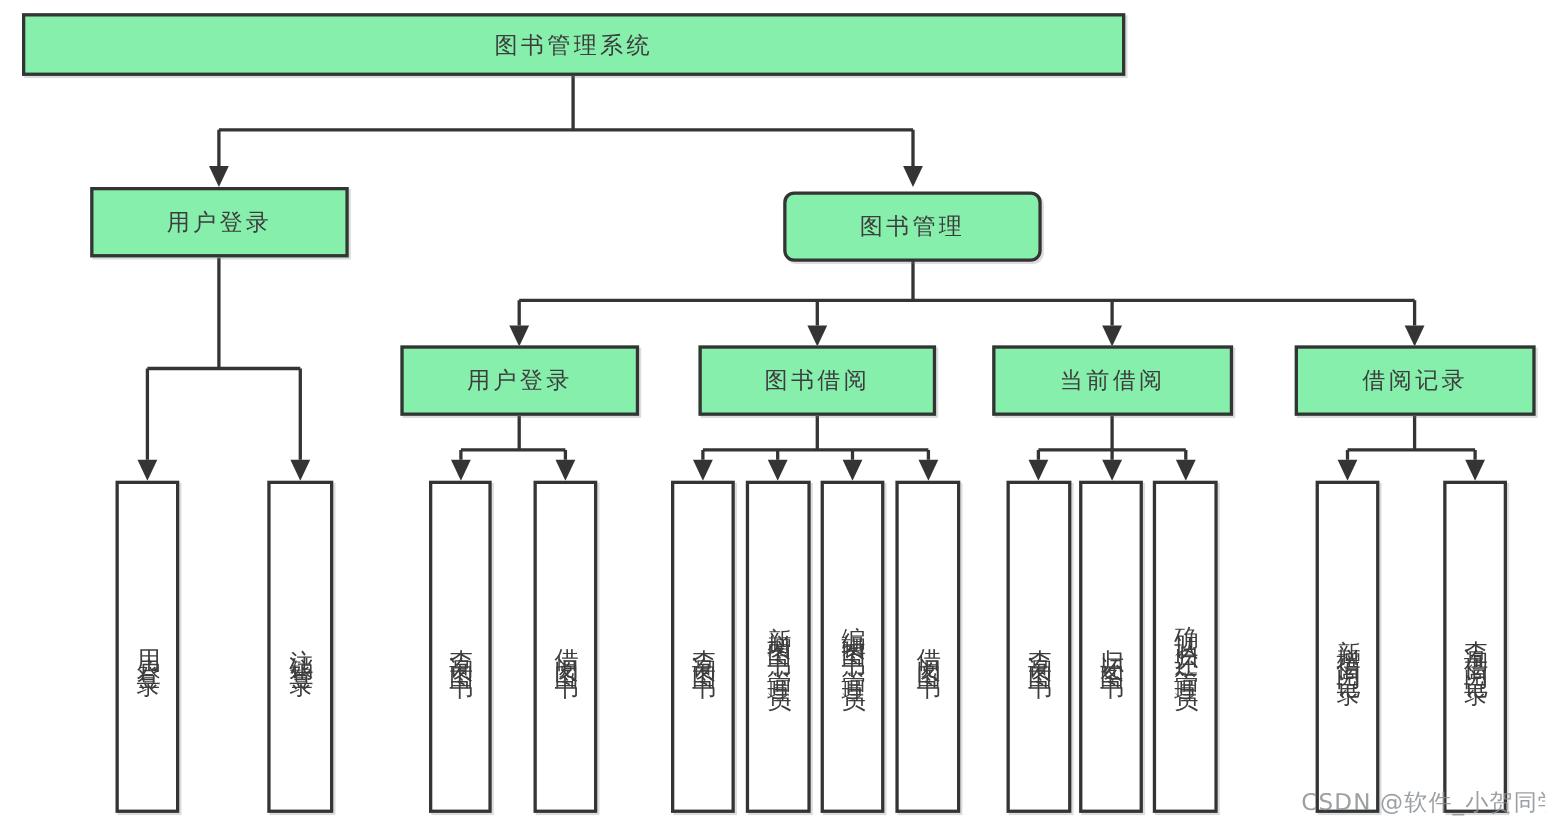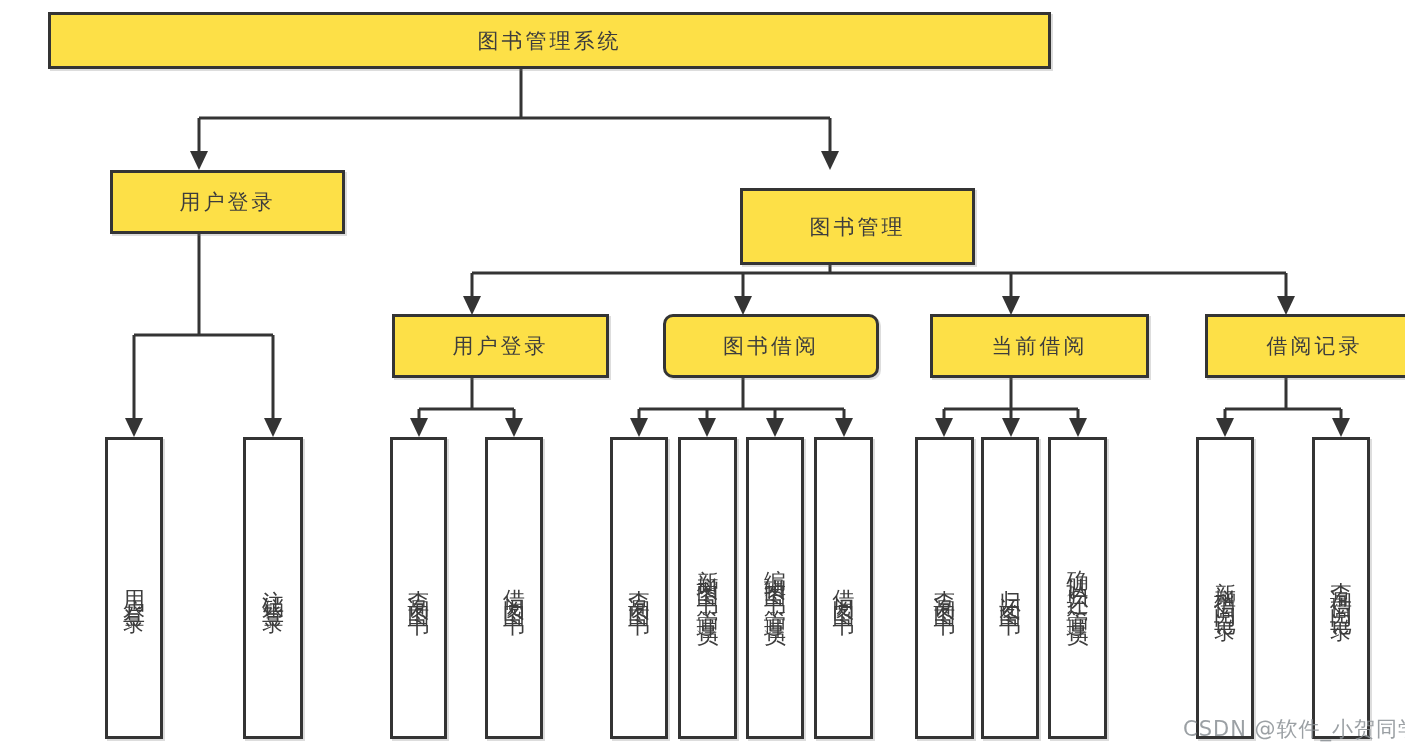--- a/index.html
+++ b/index.html
@@ -18,30 +18,29 @@
   svg.wires {
     position: absolute;
     left: 0; top: 0;
     width: 1405px; height: 747px;
     pointer-events: none;
   }
   .box {
     position: absolute;
     box-sizing: border-box;
     border: 3px solid #343434;
-    background: #fde047;
+    background: #86efac;
     display: flex;
     align-items: center;
     justify-content: center;
     color: #3d3d3d;
     font-size: 21px;
     letter-spacing: 3px;
     white-space: nowrap;
     box-shadow: 2px 2px 0 rgba(120,120,120,0.25);
-    margin-left: 28px;
   }
   .col {
     position: absolute;
     box-sizing: border-box;
     border: 3px solid #343434;
     background: #ffffff;
     top: 437px;
     height: 302px;
     display: flex;
     align-items: center;
@@ -106,24 +105,24 @@
       <polygon points="1011,437 1002,418 1020,418"></polygon>
       <polygon points="1078,437 1069,418 1087,418"></polygon>
       <polygon points="1225,437 1216,418 1234,418"></polygon>
       <polygon points="1341,437 1332,418 1350,418"></polygon>
     </g>
   </svg>
 
   <div class="box" style="left:20px; top:12px; width:1003px; height:57px;">图书管理系统</div>
 
   <div class="box" style="left:82px; top:170px; width:235px; height:64px;">用户登录</div>
-  <div class="box" style="left:712px; top:188px; width:235px; height:77px;">图书管理</div>
+  <div class="box" style="left:712px; top:174px; width:235px; height:64px;border-radius:10px;">图书管理</div>
 
   <div class="box" style="left:364px; top:314px; width:217px; height:64px;">用户登录</div>
-  <div class="box" style="left:635px; top:314px; width:216px; height:64px;border-radius:10px;">图书借阅</div>
+  <div class="box" style="left:635px; top:314px; width:216px; height:64px;">图书借阅</div>
   <div class="box" style="left:902px; top:314px; width:219px; height:64px;">当前借阅</div>
   <div class="box" style="left:1177px; top:314px; width:219px; height:64px;">借阅记录</div>
 
   <div class="col" style="left:105px; width:58px;">用户登录</div>
   <div class="col" style="left:243px; width:60px;">注销登录</div>
 
   <div class="col" style="left:390px; width:57px;">查询图书</div>
   <div class="col" style="left:485px; width:58px;">借阅图书</div>
 
   <div class="col" style="left:610px; width:58px;">查询图书</div>

